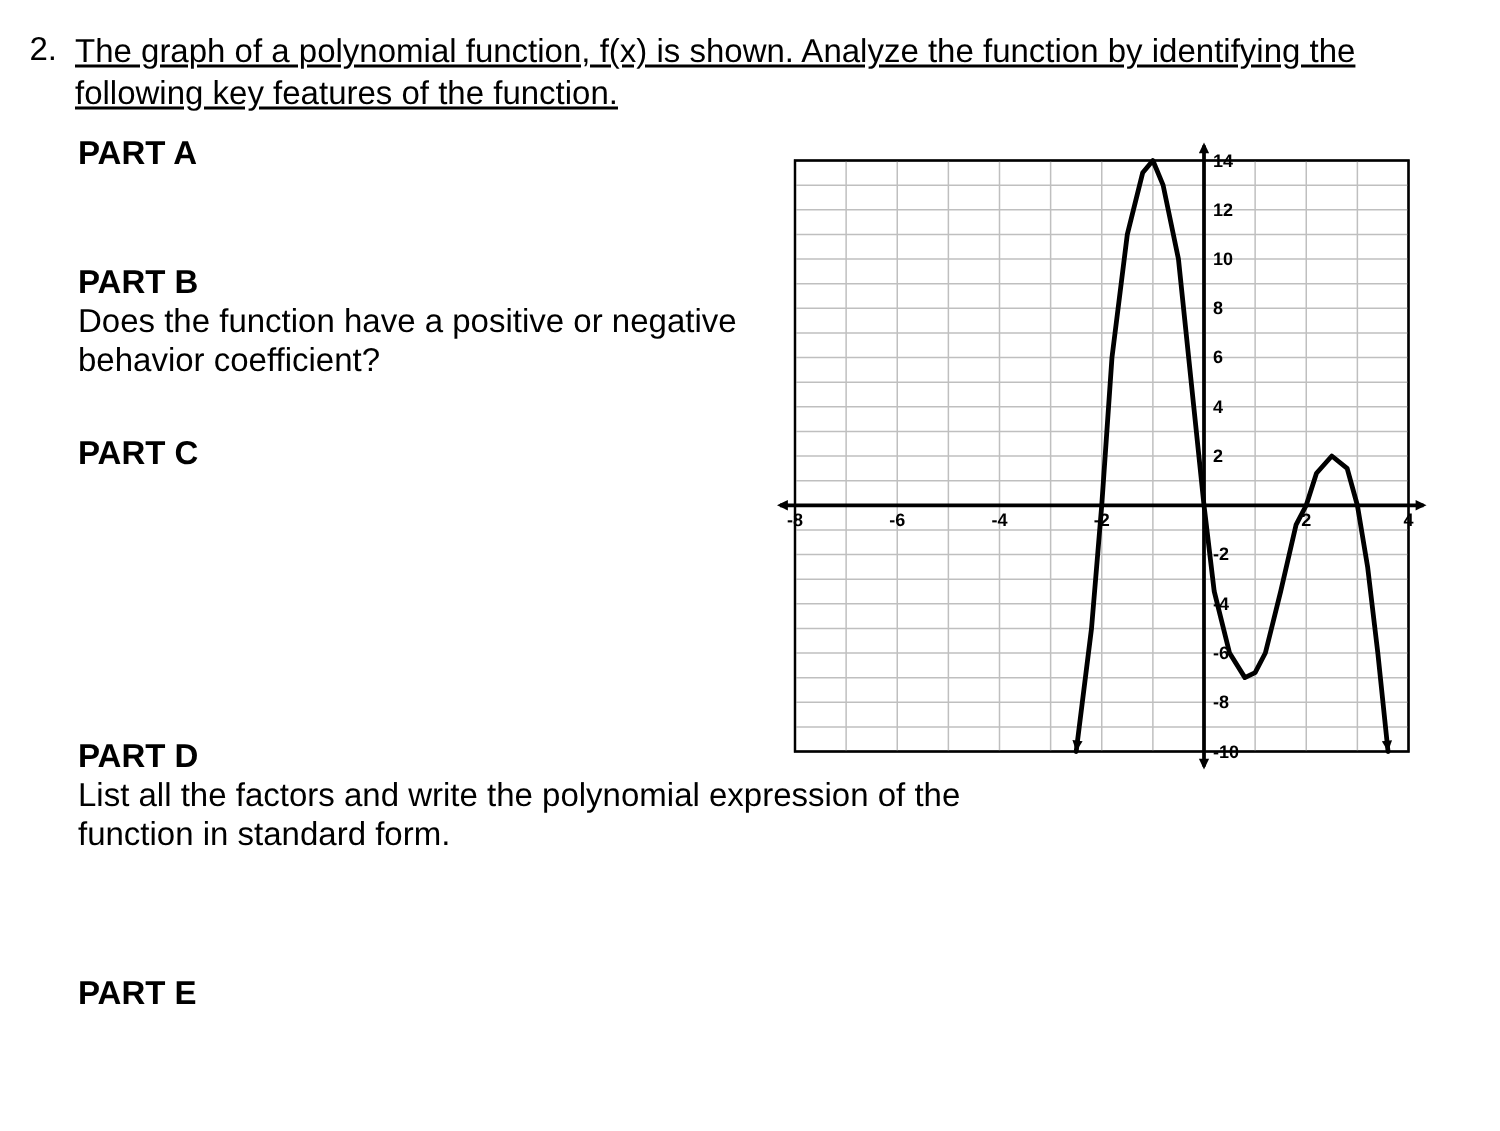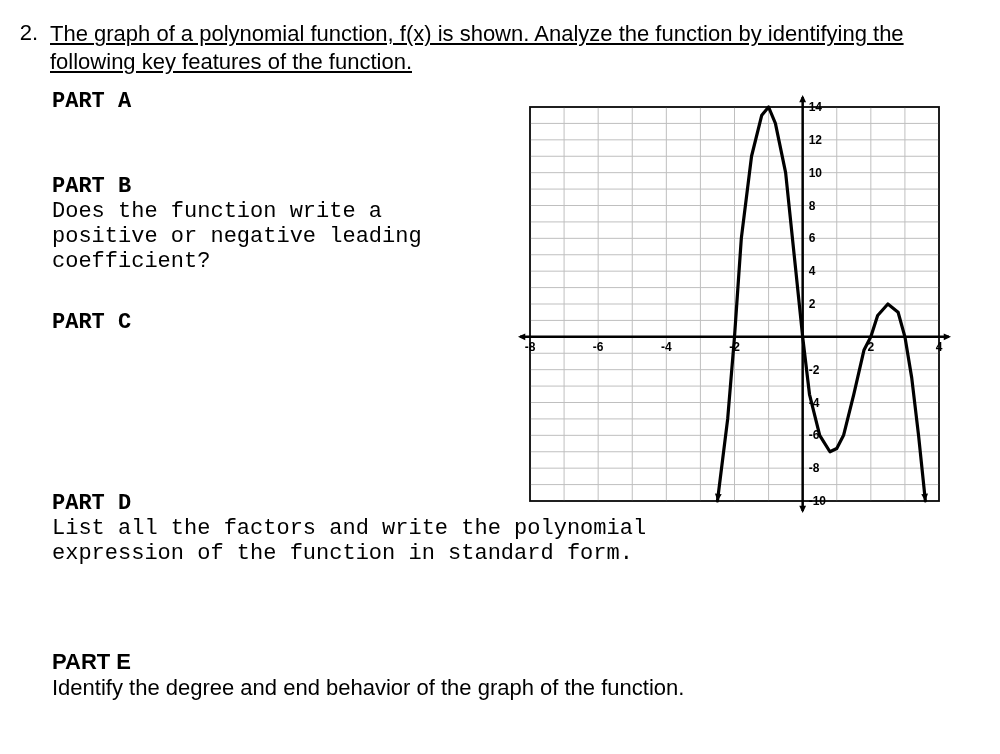--- a/index.html
+++ b/index.html
@@ -33,21 +33,20 @@
   }
   .content{
     position:relative;
     margin-top:14px;
   }
   .textcol{
     position:absolute;
     left:50px;
     top:0;
     width:440px;
-    font-family:Liberation Mono, monospace;
   }
   .part-head{
     font-weight:bold;
   }
   .blk{margin-bottom:36px;}
   .graphbox{
     position:absolute;
     left:510px;
     top:0;
     width:445px;
@@ -73,21 +72,21 @@
 
   <div class="content">
 
     <div class="textcol">
       <div class="blk">
         <div class="part-head">PART A</div>
       </div>
 
       <div class="blk" style="margin-top:60px;">
         <div class="part-head">PART B</div>
-        <div>Does the function write a positive or negative leading coefficient?</div>
+        <div>Does the function have a positive or negative behavior coefficient?</div>
       </div>
 
       <div class="blk" style="margin-top:32px;">
         <div class="part-head">PART C</div>
       </div>
     </div>
 
     <div class="graphbox">
       <svg id="graph-svg" width="445" height="430">
           <rect x="18" y="18" width="409" height="394" fill="#fff" stroke="#000" stroke-width="1.5"></rect>
@@ -153,25 +152,24 @@
           <text x="296.66666666666663" y="87.66666666666663" font-size="12" font-family="Arial" text-anchor="start" font-weight="bold" fill="#000">10</text>
           <text x="296.66666666666663" y="54.83333333333337" font-size="12" font-family="Arial" text-anchor="start" font-weight="bold" fill="#000">12</text>
           <text x="296.66666666666663" y="22" font-size="12" font-family="Arial" text-anchor="start" font-weight="bold" fill="#000">14</text>
           <path d="M 205.45833333333331 412 L 215.68333333333334 329.91666666666663 L 222.5 247.83333333333331 L 229.3166666666667 149.33333333333337 L 239.54166666666666 67.25 L 249.76666666666665 26.20833333333337 L 256.58333333333337 18 L 263.4 34.41666666666663 L 273.625 83.66666666666663 L 283.85 182.16666666666666 L 290.66666666666663 247.83333333333331 L 297.4833333333333 305.2916666666667 L 307.70833333333337 346.33333333333337 L 317.93333333333334 362.75 L 324.75 359.4666666666667 L 331.56666666666666 346.33333333333337 L 341.79166666666663 305.2916666666667 L 352.0166666666667 260.9666666666667 L 358.83333333333337 247.83333333333331 L 365.65 226.49166666666665 L 375.875 215 L 386.1 223.20833333333331 L 392.91666666666663 247.83333333333331 L 399.7333333333333 288.875 L 406.55 346.33333333333337 L 413.3666666666667 412" fill="none" stroke="#000" stroke-width="3.2" stroke-linejoin="round" stroke-linecap="round"></path>
           <path d="M 205.45833333333331 412 L 202.95955829083192 404.4002550511894 L 209.74519162619825 405.2455314067726 Z" fill="#000"></path>
           <path d="M 413.3666666666667 412 L 409.21912163657794 405.1591031126477 L 416.0206515609962 404.45305597074747 Z" fill="#000"></path>
           <rect x="18" y="18" width="409" height="394" fill="none" stroke="#000" stroke-width="1.5"></rect>
         </svg>
     </div>
 
-    <div class="blk" style="position:absolute;left:50px;top:402px;width:640px;font-family:Liberation Mono, monospace;">
+    <div class="blk" style="position:absolute;left:50px;top:402px;width:640px;">
         <div class="part-head">PART D</div>
         <div>List all the factors and write the polynomial expression of the function in standard form.</div>
     </div>
 
     <div class="below2" style="top:560px;">
         <div class="part-head">PART E</div>
-        <div>Identify the degree and end behavior of the graph of the function.</div>
     </div>
 
   </div>
 
 </div>
 
 </body></html>

